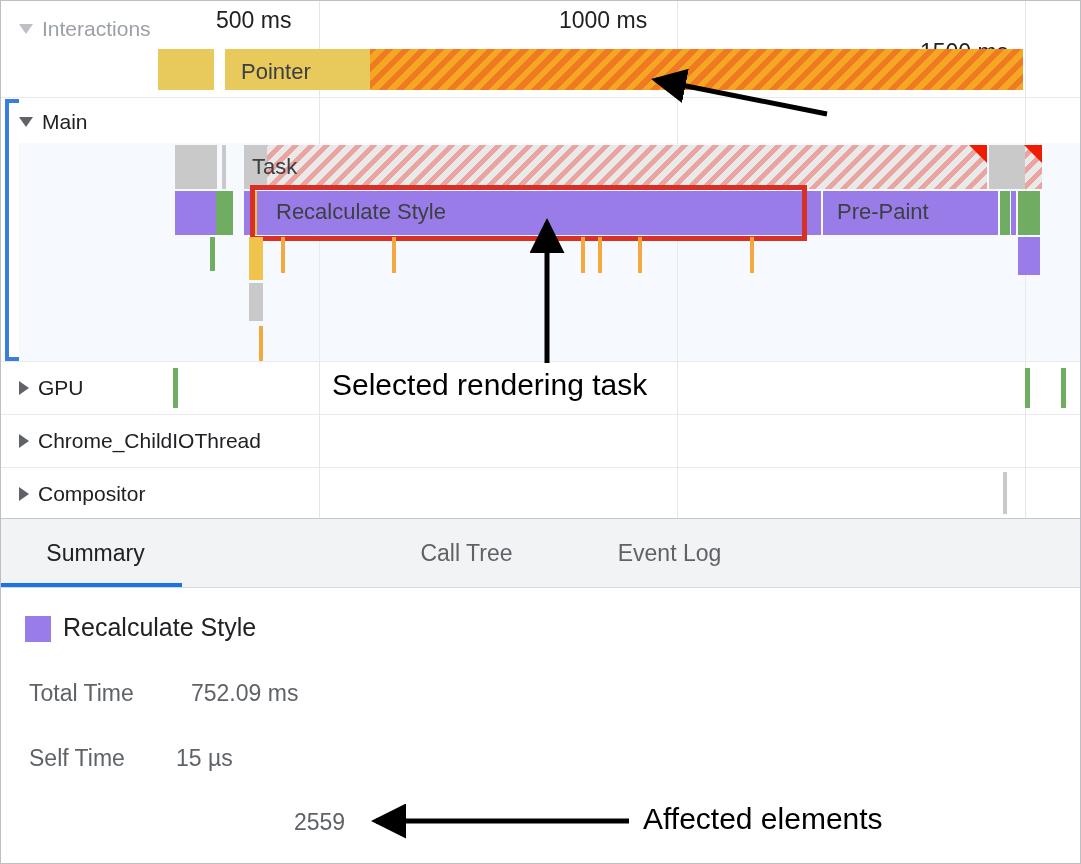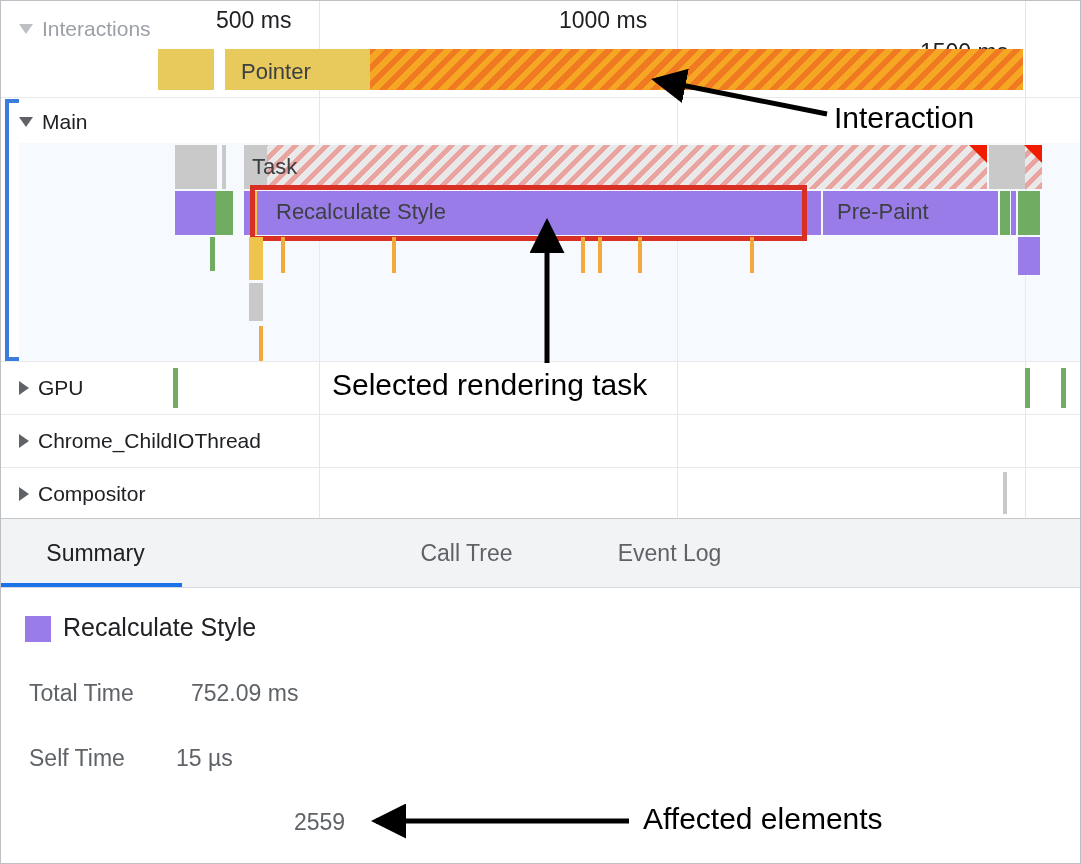--- a/index.html
+++ b/index.html
@@ -229,17 +229,16 @@
       </marker>
     </defs>
 
     <line x1="826" y1="113" x2="655" y2="79" stroke="#000" stroke-width="5" marker-end="url(#ah)"></line>
 
     <line x1="546" y1="362" x2="546" y2="222" stroke="#000" stroke-width="5" marker-end="url(#ah)"></line>
 
     <line x1="628" y1="820" x2="375" y2="820" stroke="#000" stroke-width="5" marker-end="url(#ah)"></line>
   </svg>
 
-  <div class="anno-text" style="left:833px; top:100px;">Interaction</div>
   <div class="anno-text" style="left:331px; top:367px;">Selected rendering task</div>
   <div class="anno-text" style="left:642px; top:801px;">Affected elements</div>
 
 </div>
 
 </body></html>

